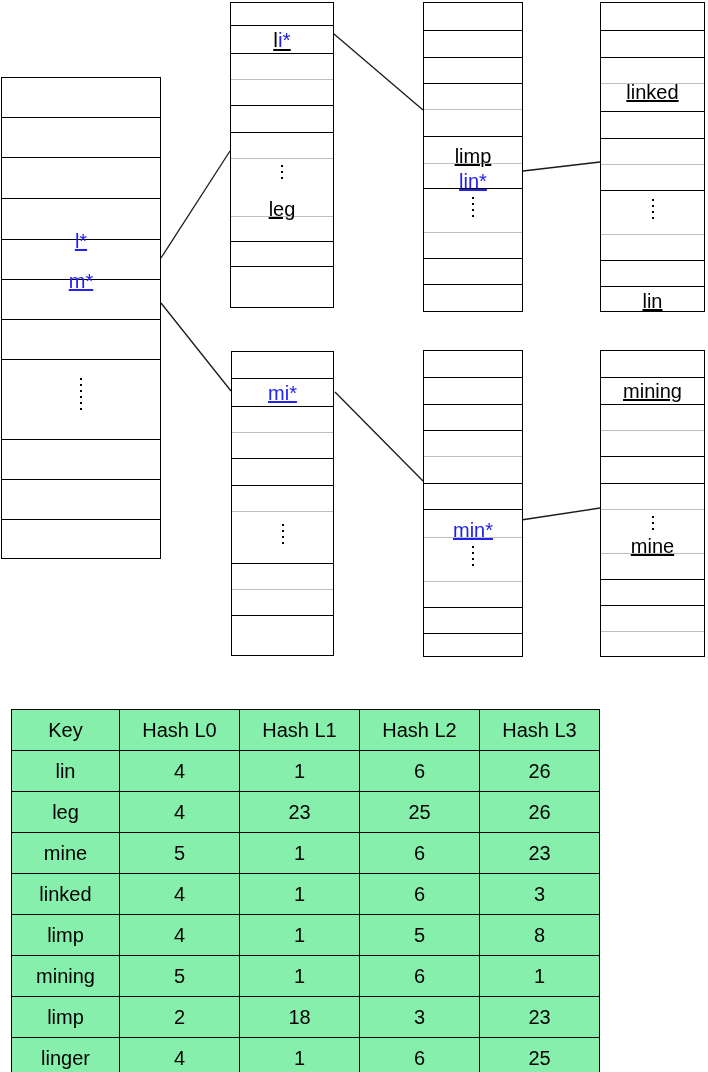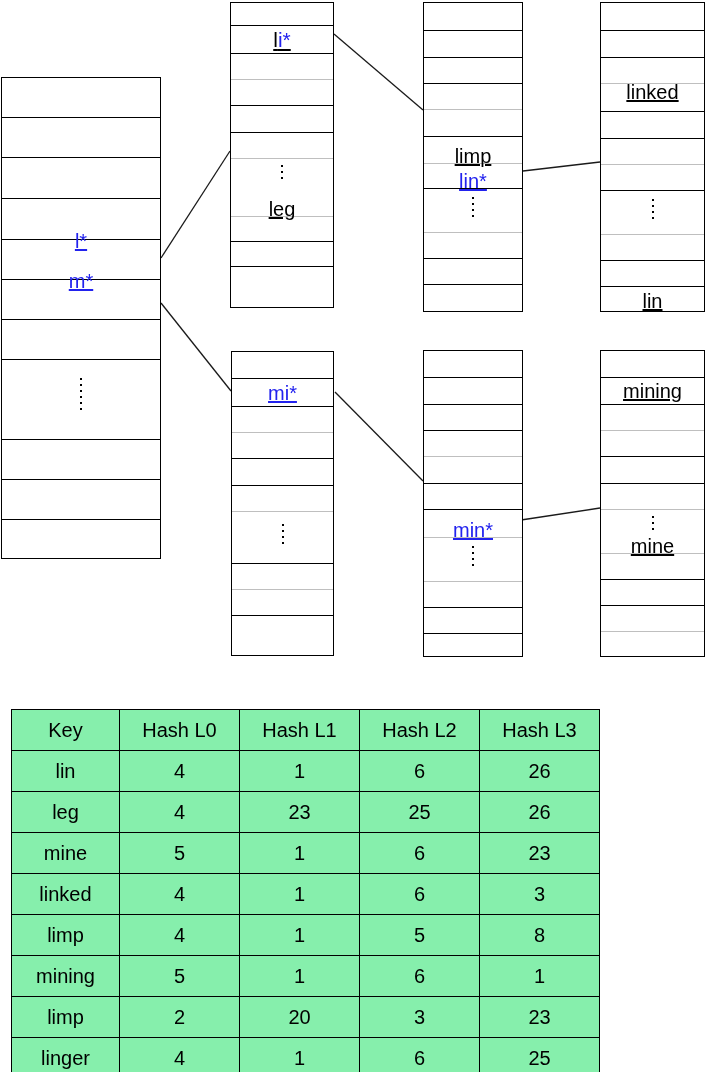--- a/index.html
+++ b/index.html
@@ -341,21 +341,21 @@
     <tr>
       <td>mining</td>
       <td>5</td>
       <td>1</td>
       <td>6</td>
       <td>1</td>
     </tr>
     <tr>
       <td>limp</td>
       <td>2</td>
-      <td>20</td>
+      <td>18</td>
       <td>3</td>
       <td>23</td>
     </tr>
     <tr>
       <td>linger</td>
       <td>4</td>
       <td>1</td>
       <td>6</td>
       <td>25</td>
     </tr>

